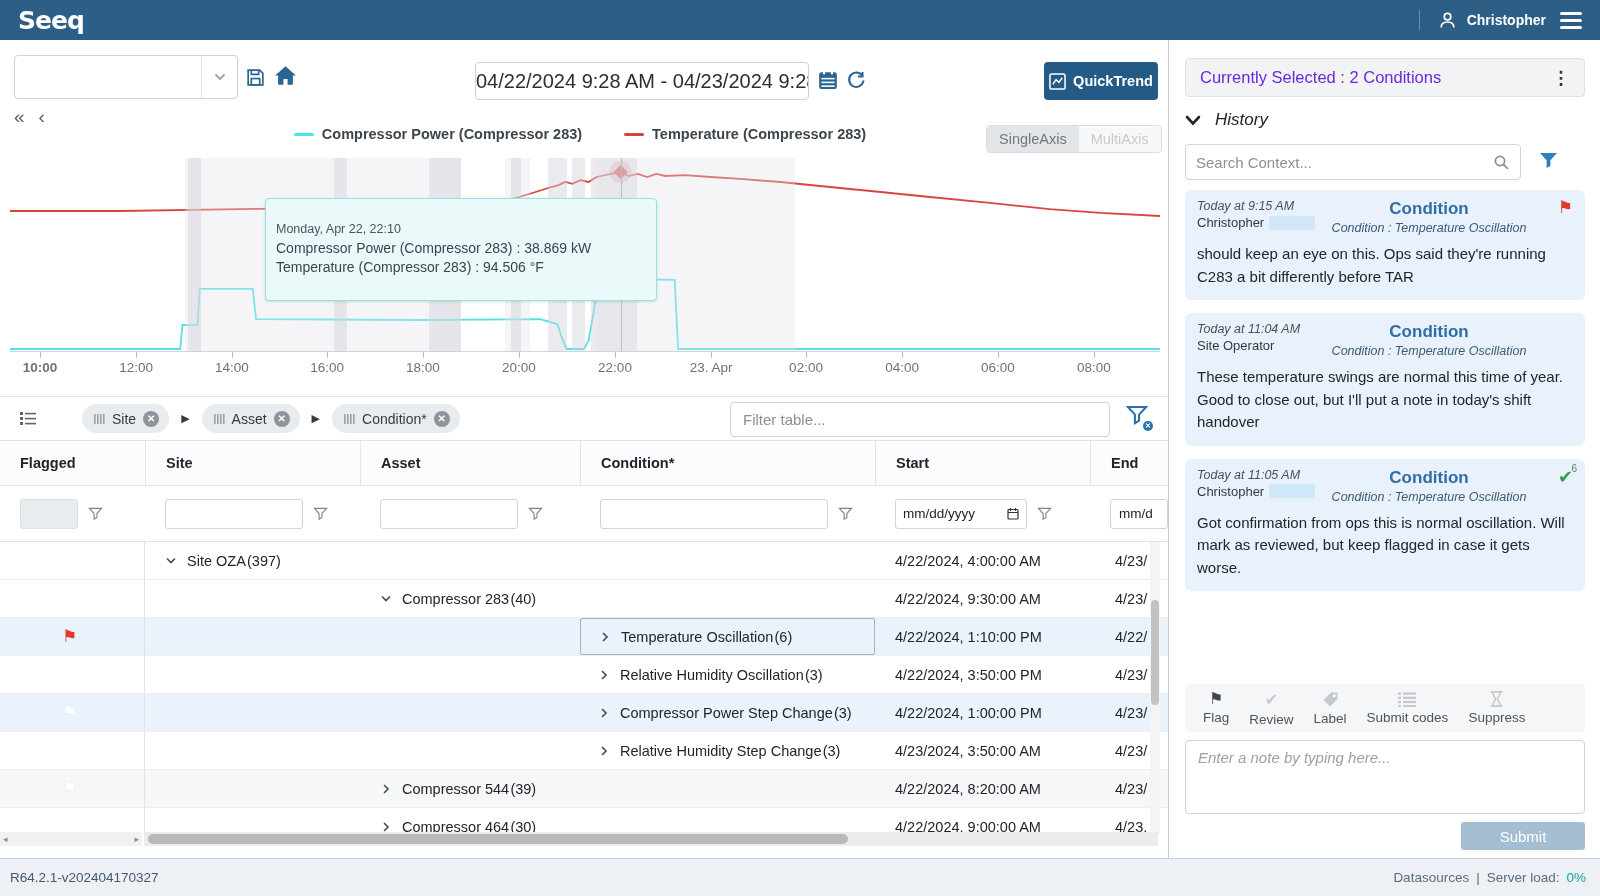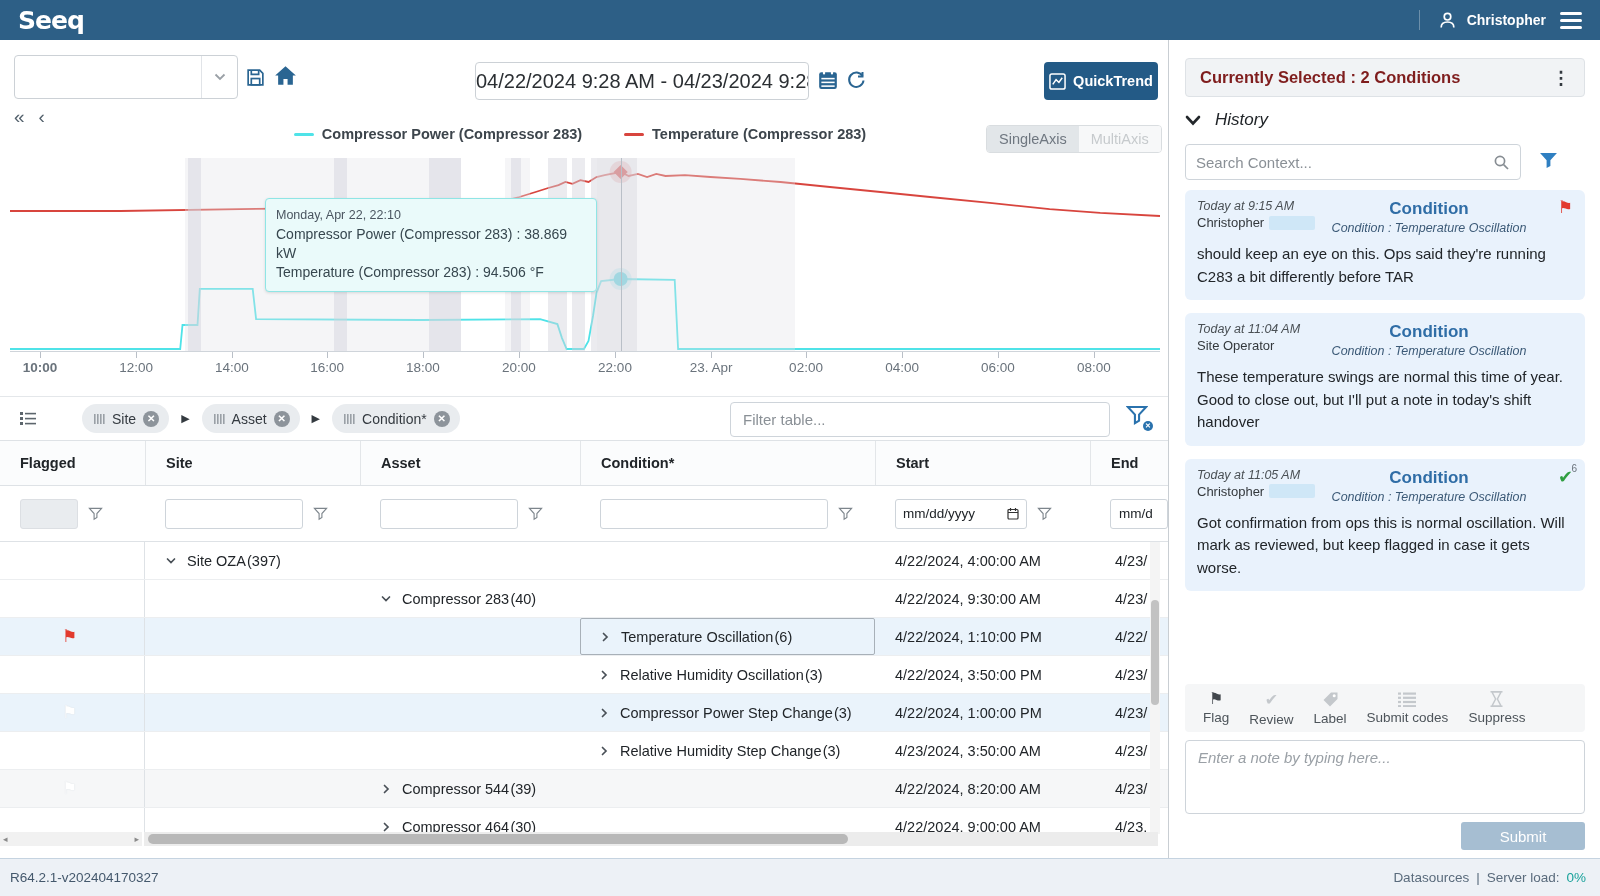--- a/index.html
+++ b/index.html
@@ -40,21 +40,21 @@
   .seg.active { background:#e2e6e9; color:#6f7780; }
   .seg.inactive { background:#f7f8f9; color:#c6cacd; }
 
   
   .chart { position:absolute; left:10px; top:118px; width:1150px; height:194px; border-bottom:1px solid #cfd4da; }
   .band { position:absolute; top:0; bottom:0; }
   .band.light { background:rgba(225,225,232,.35); }
   .band.medium { background:rgba(210,210,220,.45); }
   .cursor-line { position:absolute; top:0; bottom:0; width:1px; background:#b9bfc7; }
   .chart svg { position:absolute; left:0; top:0; }
-  .chart-tooltip { position:absolute; left:255px; top:40px; width:332px; background:#eafafa; border:1px solid #8fe5e5; border-radius:4px; padding:9px 10px; box-shadow:0 1px 3px rgba(0,0,0,.12); z-index:5; }
+  .chart-tooltip { position:absolute; left:255px; top:40px; width:392px; background:#eafafa; border:1px solid #8fe5e5; border-radius:4px; padding:23px 10px; box-shadow:0 1px 3px rgba(0,0,0,.12); z-index:5; }
   .tt-title { font-size:12.5px; color:#4a5560; margin-bottom:3px; }
   .tt-line { font-size:14px; color:#37474f; line-height:1.35; }
   .xlabels { position:absolute; left:10px; top:312px; width:1150px; height:28px; }
   .xlabels .tick-label { position:absolute; transform:translateX(-50%); top:8px; font-size:13.5px; color:#6a737c; }
   .xlabels .tick-mark { position:absolute; top:0; width:1px; height:6px; background:#b9bfc7; }
 
   
   .table-toolbar { position:absolute; left:0; top:356px; width:1168px; height:44px; border-top:1px solid #e4e7ea; display:flex; align-items:center; }
   .list-icon { margin:0 14px 0 20px; cursor:pointer; }
   .chip { display:flex; align-items:center; gap:7px; background:#e9ecef; border-radius:15px; height:29px; padding:0 10px 0 12px; font-size:14px; color:#343a40; cursor:pointer; }
@@ -96,21 +96,21 @@
   
   .vscroll { position:absolute; left:1150px; top:502px; width:10px; height:292px; background:#f4f4f4; }
   .vscroll .thumb { position:absolute; left:1px; top:58px; width:8px; height:105px; background:#c2c2c2; border-radius:4px; }
   .vscroll .arr { position:absolute; left:0; bottom:-14px; width:10px; font-size:8px; color:#8a8a8a; text-align:center; }
   .hscroll1 { position:absolute; left:0; top:792px; width:142px; height:14px; background:#f1f1f1; display:flex; align-items:center; justify-content:space-between; padding:0 3px; font-size:9px; color:#8a8a8a; }
   .hscroll2 { position:absolute; left:144px; top:792px; width:1014px; height:14px; background:#ececec; }
   .hscroll2 .thumb { position:absolute; left:4px; top:2px; width:700px; height:10px; background:#b8b8b8; border-radius:5px; }
 
   
   .sel-header { position:absolute; left:16px; top:18px; width:400px; height:39px; background:#f1f3f5; border:1px solid #dee2e6; border-radius:4px; display:flex; align-items:center; justify-content:space-between; padding:0 14px; }
-  .sel-header .title { font-size:16.5px; font-weight:700; color:#7f1d1d; }
+  .sel-header .title { font-size:16.5px; font-weight:400; color:#6d28d9; }
   .kebab { font-size:18px; font-weight:700; color:#343a40; cursor:pointer; }
   .history-row { position:absolute; left:16px; top:70px; display:flex; align-items:center; gap:14px; cursor:pointer;font-style:italic; }
   .history-row .lbl { font-size:17px; color:#212529; }
   .search-wrap { position:absolute; left:16px; top:104px; width:336px; height:36px; border:1px solid #ced4da; border-radius:4px; display:flex; align-items:center; padding:0 10px; }
   .search-wrap input { flex:1; border:none; outline:none; font-size:15px; font-family:"Liberation Sans",sans-serif; color:#212529; }
   .search-wrap input::placeholder { color:#8a9096; }
   .panel-funnel { position:absolute; left:370px; top:112px; cursor:pointer; }
   .cards { position:absolute; left:16px; top:150px; width:400px; height:486px; overflow:hidden; }
   .card { background:#e9f2fc; border-radius:6px; padding:9px 12px 12px 12px; margin-bottom:13px; cursor:pointer; }
   .card-head { display:grid; grid-template-columns:118px 1fr 30px; }

